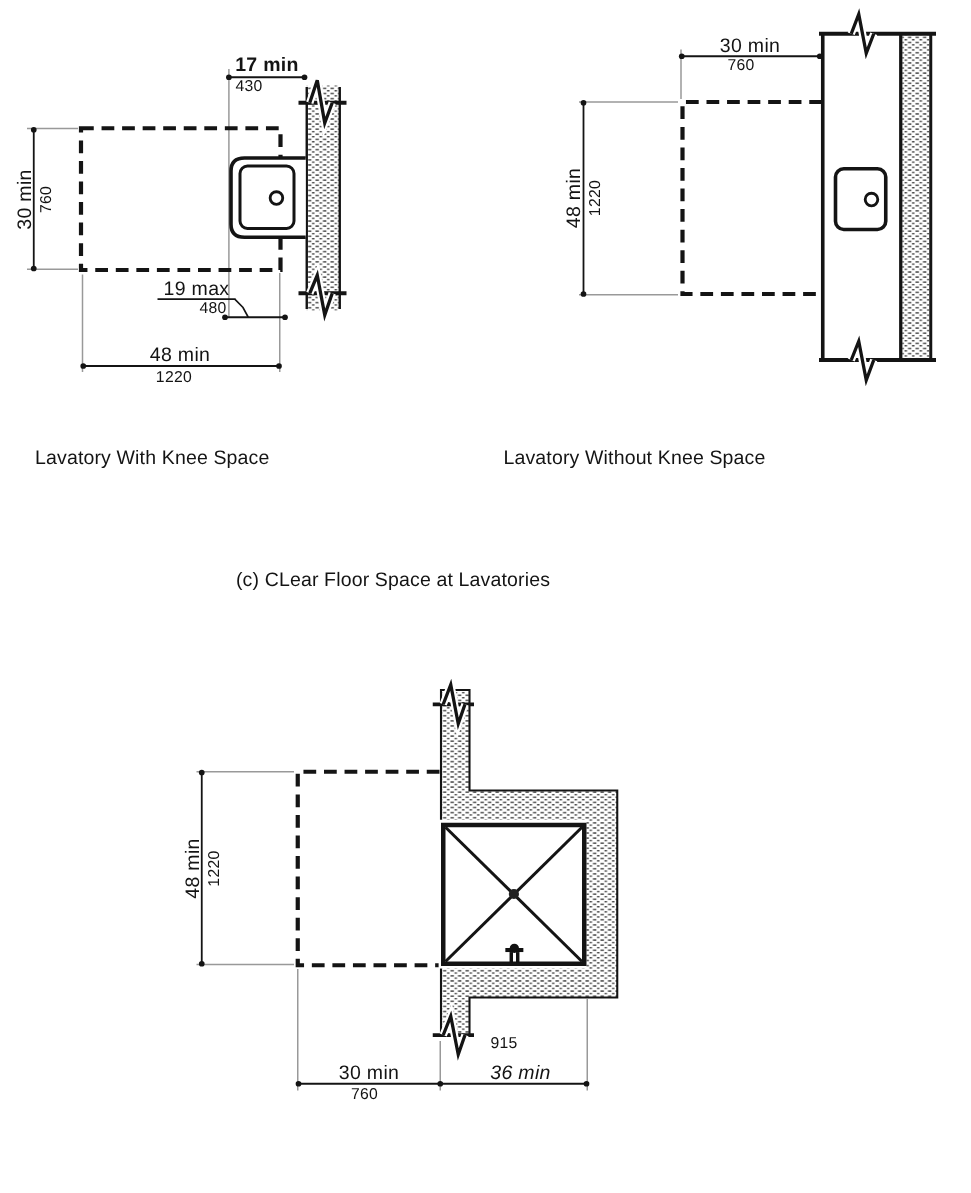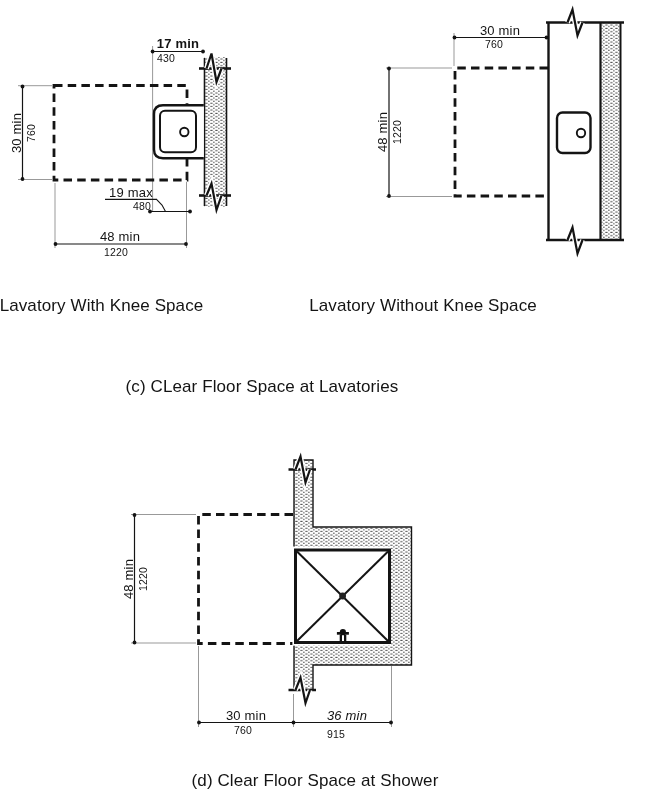--- a/index.html
+++ b/index.html
@@ -4,21 +4,21 @@
 <style>
   html,body{margin:0;padding:0;background:#ffffff;}
   .canvas{
     position:relative;width:647px;height:795px;background:#ffffff;
     font-family:"Liberation Sans",sans-serif;color:#141414;overflow:hidden;
   }
   svg{position:absolute;left:0;top:0;}
   .t{position:absolute;transform:translate(-50%,-50%);white-space:nowrap;line-height:1;}
   .lbl{font-size:13px;letter-spacing:.2px;}
   .sub{font-size:10.5px;letter-spacing:.2px;}
-  .cap{font-size:17px;letter-spacing:.1px;text-align:center;}
+  .cap{font-size:13px;letter-spacing:.1px;text-align:center;}
   .vdim{position:absolute;display:flex;flex-direction:column;align-items:center;gap:3px;
         transform:translate(-50%,-50%) rotate(-90deg);white-space:nowrap;line-height:1;}
   .vdim .lbl,.vdim .sub{position:static;transform:none;}
 </style>
 </head>
 <body>
 
 <div class="canvas">
 
   <svg width="647" height="795" viewBox="0 0 647 795">
@@ -176,16 +176,15 @@
 
   <div class="t cap" style="left:262px;top:386px;">(c) CLear Floor Space at Lavatories</div>
 
   <div class="vdim" style="left:134.5px;top:578.8px;">
     <div class="lbl">48 min</div>
     <div class="sub">1220</div>
   </div>
   <div class="t lbl" style="left:246px;top:715px;">30 min</div>
   <div class="t sub" style="left:243px;top:729.5px;">760</div>
   <div class="t lbl" style="left:347px;top:715px;font-style:italic;">36 min</div>
-  <div class="t sub" style="left:336px;top:696px;margin-top:38px;">915</div>
-  <div class="t cap" style="left:315px;top:780px;">(d) Clear Floor Space at Shower</div>
+  <div class="t sub" style="left:336px;top:696px;">915</div>
 
 </div>
 
 </body></html>

